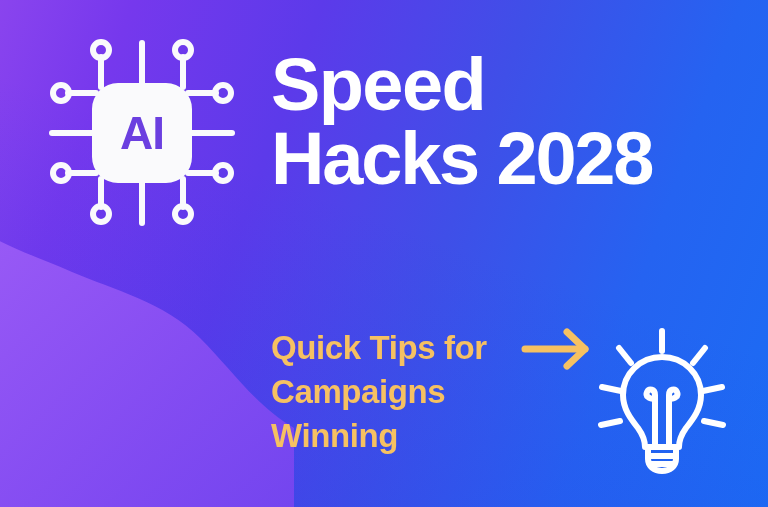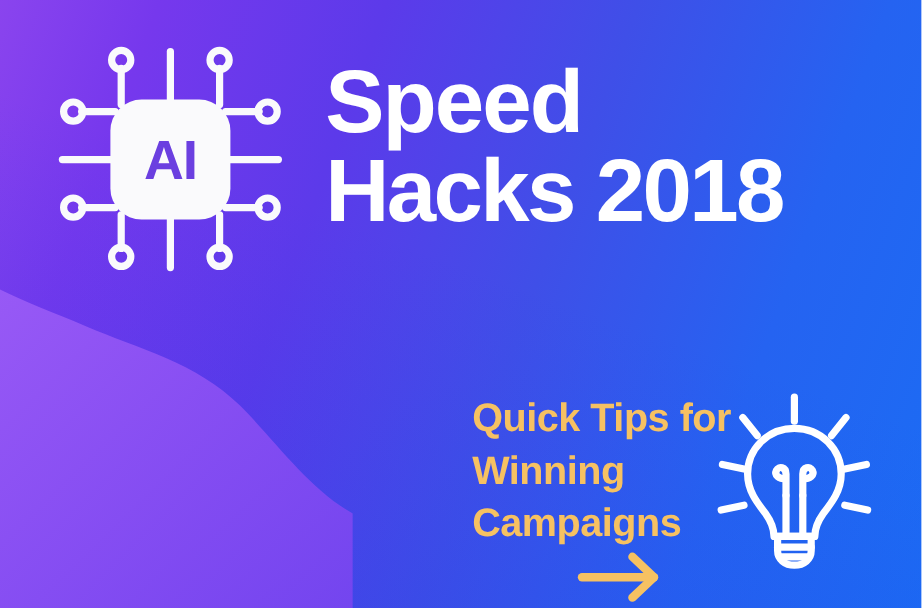--- a/index.html
+++ b/index.html
@@ -60,22 +60,20 @@
     text-rendering:optimizeLegibility;
   }
   .headline .line-3 { letter-spacing:-2.2px; }
 
   
   .subtitle-row {
     position:absolute;
     left:271px; top:326px;
     width:497px;
     display:flex;
-    align-items:center;
-    flex-direction:column;
   }
   .subtitle {
     width:252px;
   }
   .subtitle .sline {
     display:block;
     color:#F6C162;
     font-size:33px;
     line-height:44px;
     font-weight:bold;
@@ -147,28 +145,28 @@
         <circle cx="179" cy="138" r="8"></circle>
       </g>
 
       <rect x="48" y="48" width="100" height="100" rx="26" ry="26" fill="#FAFAFC"></rect>
       <text x="98" y="98" text-anchor="middle" dominant-baseline="central" font-family="Liberation Sans, sans-serif" font-size="46" font-weight="bold" letter-spacing="-1" fill="#6B3FE0">AI</text>
     </svg>
   </div>
 
   <div class="headline">
     <span class="line line-2">Speed</span>
-    <span class="line line-3">Hacks 2018</span>
+    <span class="line line-3">Hacks 2028</span>
   </div>
 
   <div class="subtitle-row">
     <div class="subtitle">
       <span class="sline">Quick Tips for</span>
+      <span class="sline">Campaigns</span>
       <span class="sline">Winning</span>
-      <span class="sline">Campaigns</span>
     </div>
     <div class="arrow-icon">
       <svg viewBox="0 0 78 46" aria-hidden="true">
         <g stroke="#F6C162" stroke-width="7" fill="none" stroke-linecap="round" stroke-linejoin="round">
           <line x1="6" y1="23" x2="66" y2="23"></line>
           <polyline points="48,6 66,23 48,40"></polyline>
         </g>
       </svg>
     </div>
   </div>

